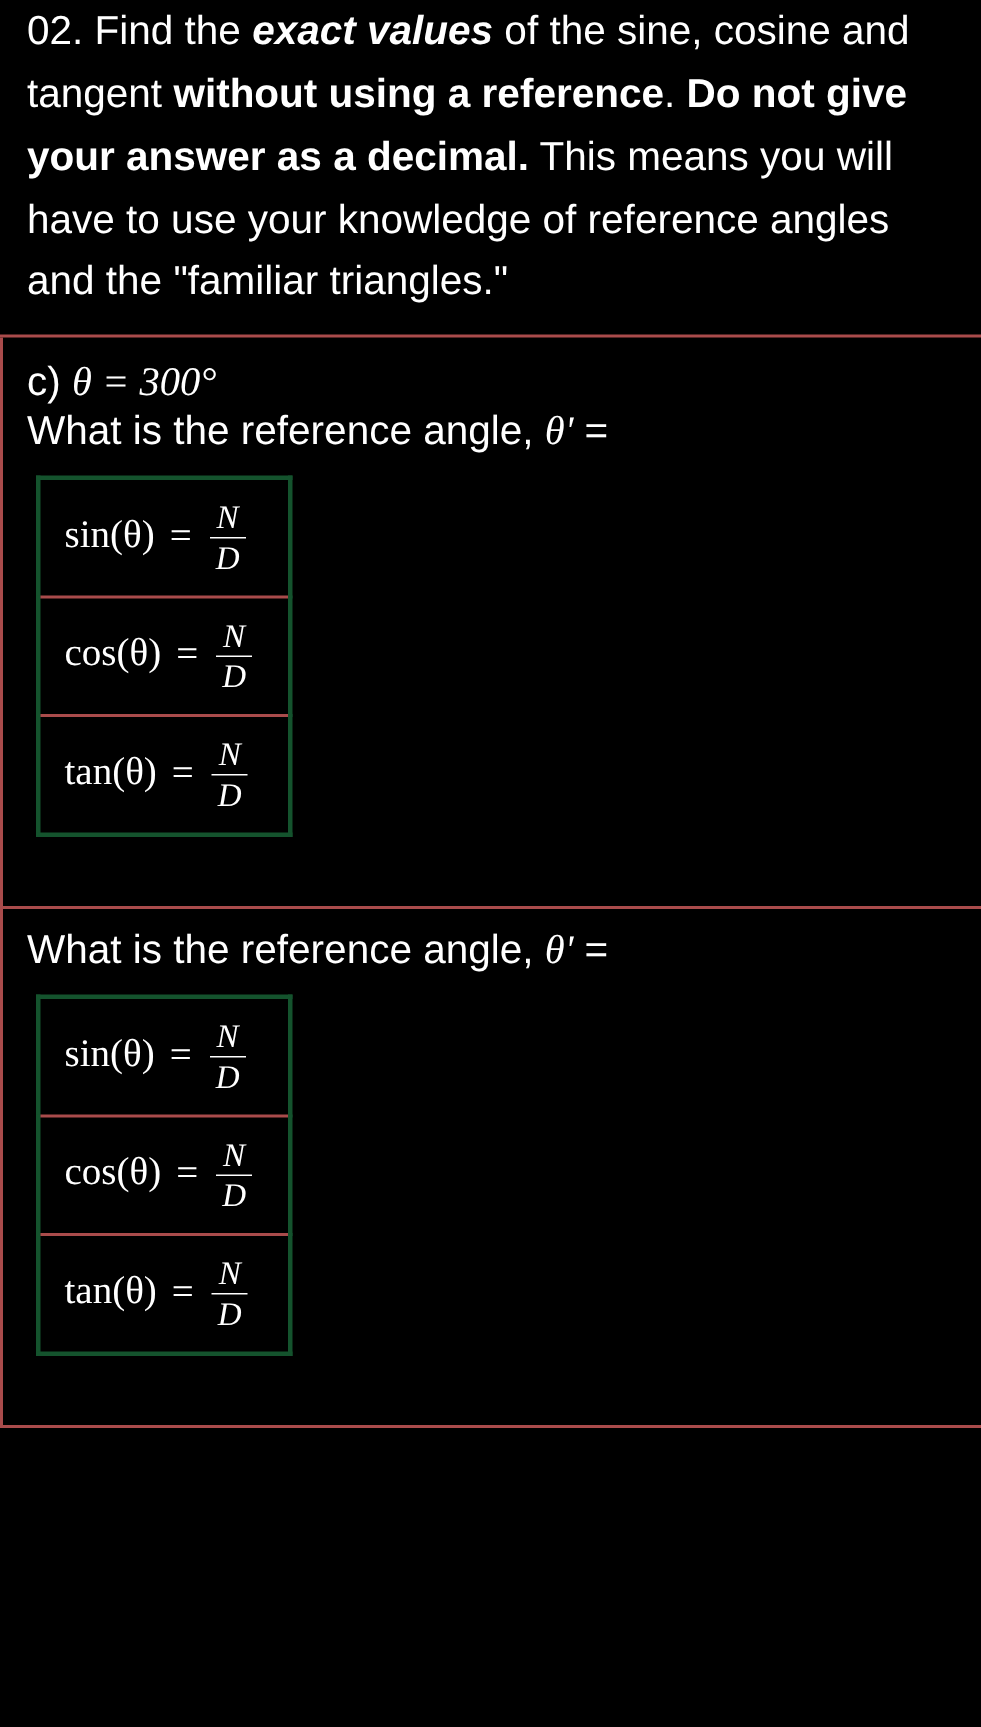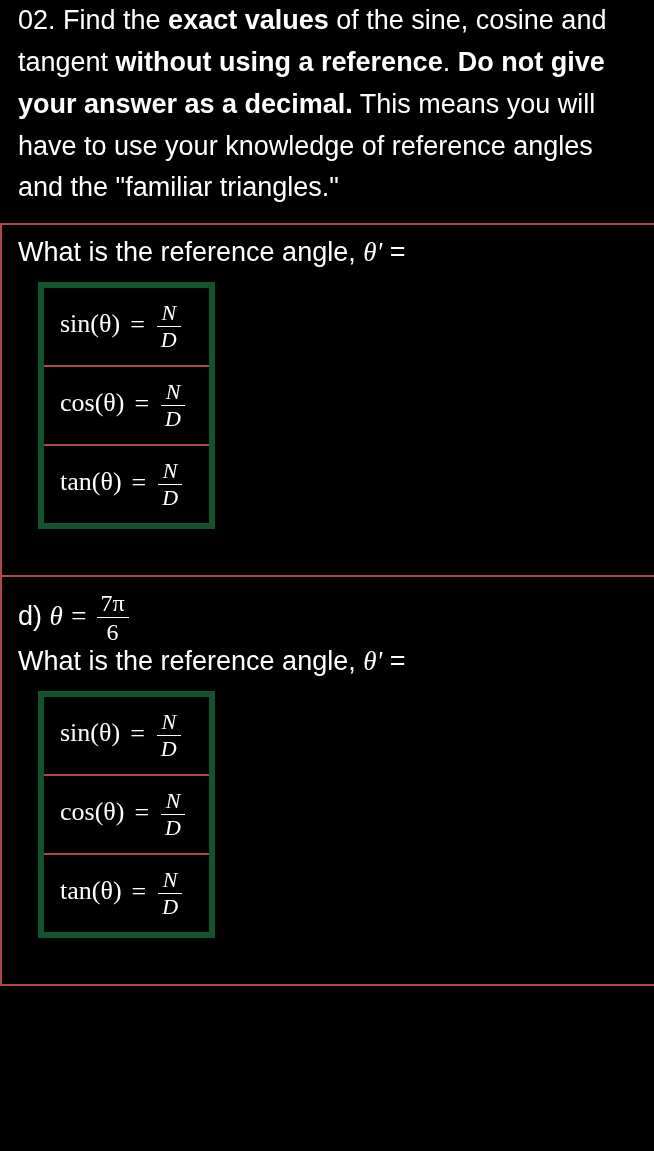--- a/index.html
+++ b/index.html
@@ -10,21 +10,21 @@
     color: #fff;
     font-family: "Comic Sans MS", "Comic Sans", cursive, sans-serif;
     font-size: 27px;
     width: 654px;
   }
   .intro {
     padding: 0 18px 14px 18px;
     line-height: 1.55;
     border-bottom: 2px solid #a94b4b;
   }
-  .bolditalic { font-weight: bold; }
+  .bolditalic { font-weight: bold; font-style: italic; }
   .bold { font-weight: bold; }
   .section {
     padding: 10px 18px 46px 18px;
     border-bottom: 2px solid #a94b4b;
     position: relative;
   }
   .section::before {
     content: "";
     position: absolute;
     left: 0; top: 0; bottom: 0; width: 2px;
@@ -39,39 +39,67 @@
     text-align: center;
     font-family: Georgia, "Times New Roman", serif;
     font-size: 24px;
     line-height: 1;
     margin: 0 2px;
   }
   .frac .num { display: block; padding: 0 4px 2px; }
   .frac .den { display: block; border-top: 1.5px solid #fff; padding: 2px 4px 0; }
   .frac-sm .num, .frac-sm .den { font-style: italic; font-size: 22px; }
   .trig-table {
-    border: 6px solid #14532d;
+    border: 3px solid #14532d;
     border-collapse: collapse;
-    margin-left: 20px;
+    margin-left: 6px;
   }
   .trig-table td {
     border: 2px solid #a94b4b;
     padding: 14px 22px 14px 16px;
     font-family: Georgia, "Times New Roman", serif;
     font-size: 26px;
     white-space: nowrap;
     vertical-align: middle;
   }
   .eq { margin: 0 10px; }
 </style>
 </head>
 <body>
 
 <div class="intro">
   <span>02. Find the </span><span class="bolditalic">exact values</span><span> of the sine, cosine and tangent </span><span class="bold">without using a reference</span><span>. </span><span class="bold">Do not give your answer as a decimal.</span><span> This means you will have to use your knowledge of reference angles and the "familiar triangles."</span>
+</div>
+
+<div class="section">
+  <div class="label-line">
+    <span>c)  </span><span class="theta">θ = 300°</span>
+  </div>
+  <div class="ref-line">
+    <span>What is the reference angle, </span><span class="theta">θ'</span><span>  =</span>
+  </div>
+  <table class="trig-table">
+    <tbody>
+        <tr>
+          <td>
+      <span>sin(θ)</span><span class="eq">=</span><span class="frac frac-sm"><span class="num">N</span><span class="den">D</span></span>
+    </td>
+        </tr>
+    <tr>
+          <td>
+      <span>cos(θ)</span><span class="eq">=</span><span class="frac frac-sm"><span class="num">N</span><span class="den">D</span></span>
+    </td>
+        </tr>
+    <tr>
+          <td>
+      <span>tan(θ)</span><span class="eq">=</span><span class="frac frac-sm"><span class="num">N</span><span class="den">D</span></span>
+    </td>
+        </tr>
+  </tbody>
+    </table>
 </div>
 
 <div class="section">
   <div class="ref-line">
     <span>What is the reference angle, </span><span class="theta">θ'</span><span>  =</span>
   </div>
   <table class="trig-table">
     <tbody>
         <tr>
           <td>
@@ -85,39 +113,11 @@
         </tr>
     <tr>
           <td>
       <span>tan(θ)</span><span class="eq">=</span><span class="frac frac-sm"><span class="num">N</span><span class="den">D</span></span>
     </td>
         </tr>
   </tbody>
     </table>
 </div>
 
-<div class="section">
-  <div class="label-line">
-    <span>d)  </span><span class="theta">θ = </span><span class="frac"><span class="num">7π</span><span class="den">6</span></span>
-  </div>
-  <div class="ref-line">
-    <span>What is the reference angle, </span><span class="theta">θ'</span><span>  =</span>
-  </div>
-  <table class="trig-table">
-    <tbody>
-        <tr>
-          <td>
-      <span>sin(θ)</span><span class="eq">=</span><span class="frac frac-sm"><span class="num">N</span><span class="den">D</span></span>
-    </td>
-        </tr>
-    <tr>
-          <td>
-      <span>cos(θ)</span><span class="eq">=</span><span class="frac frac-sm"><span class="num">N</span><span class="den">D</span></span>
-    </td>
-        </tr>
-    <tr>
-          <td>
-      <span>tan(θ)</span><span class="eq">=</span><span class="frac frac-sm"><span class="num">N</span><span class="den">D</span></span>
-    </td>
-        </tr>
-  </tbody>
-    </table>
-</div>
-
 </body></html>

